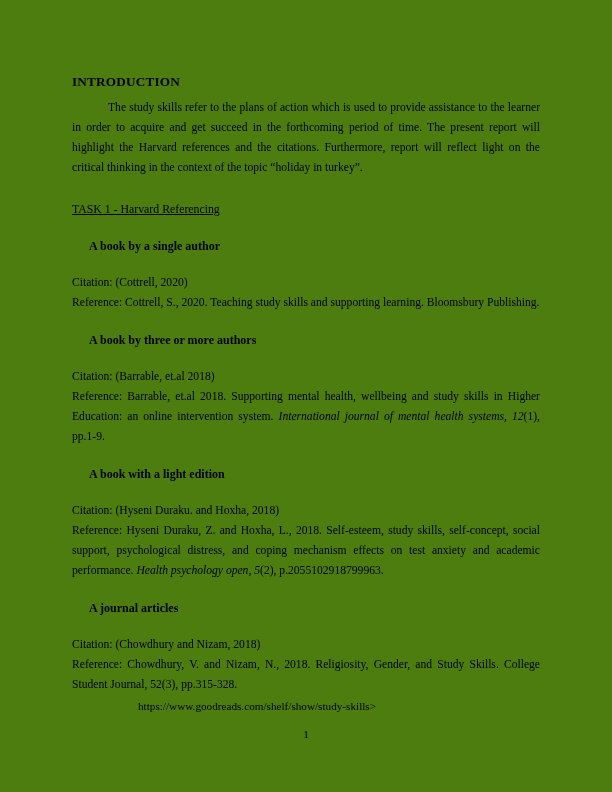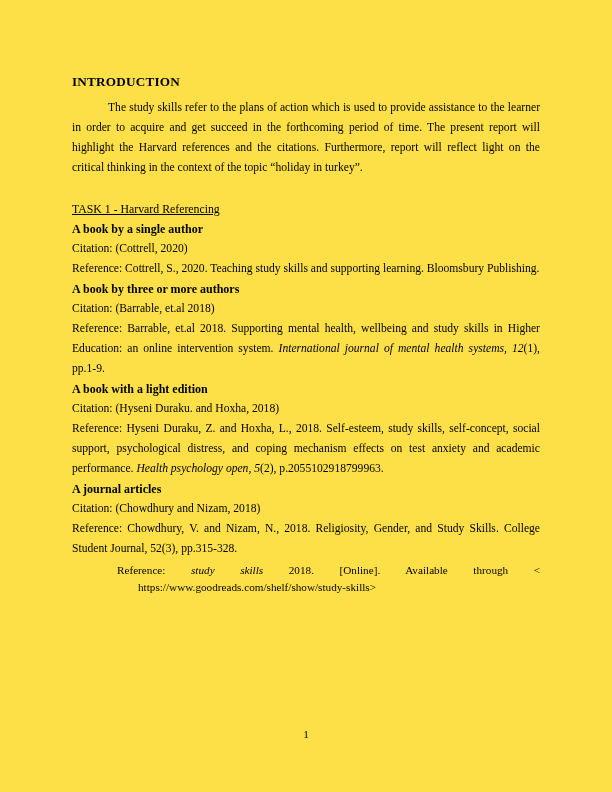--- a/index.html
+++ b/index.html
@@ -4,21 +4,21 @@
 <style>
   html, body {
     margin: 0;
     padding: 0;
     background: #ffffff;
   }
   .page {
     position: relative;
     width: 612px;
     height: 792px;
-    background: #fde047;
+    background: #4d7c0f;
     margin: 0 auto;
     overflow: hidden;
     font-family: "Liberation Serif", "DejaVu Serif", serif;
     color: #000000;
     box-sizing: border-box;
   }
   .content {
     position: absolute;
     left: 72px;
     top: 72px;
@@ -27,21 +27,21 @@
   h1.doc-heading {
     font-size: 13.2px;
     font-weight: bold;
     margin: 0 0 6px 0;
     line-height: 20px;
     letter-spacing: 0.2px;
   }
   h2.sub-heading {
     font-size: 12px;
     font-weight: bold;
-    margin: 0;
+    margin: 17px;
     line-height: 20px;
   }
   .task-label {
     font-size: 11.8px;
     margin: 0;
     line-height: 20px;
     text-decoration: underline;
   }
   p.body-text {
     font-size: 11.6px;
@@ -115,20 +115,19 @@
     <p class="body-text"><span>Reference: Hyseni Duraku, Z. and Hoxha, L., 2018. Self-esteem, study skills, self-concept, social support, psychological distress, and coping mechanism effects on test anxiety and academic performance. </span><span class="italic">Health psychology open, 5</span><span>(2), p.2055102918799963.</span></p>
 
     <h2 class="sub-heading">A journal articles</h2>
     <p class="body-text"> Citation: (Chowdhury and Nizam, 2018)</p>
     <p class="body-text">Reference: Chowdhury, V. and Nizam, N., 2018. Religiosity, Gender, and Study Skills. College Student Journal, 52(3), pp.315-328.</p>
 
 
     <div class="spacer-sm"></div>
 
     <p class="ref-block">
-      <span class="ref-first-line"><span>Reference:</span> <span class="italic">study skills</span> <span>2018.</span> <span>[Online].</span> <span>Available</span> <span>through</span> <span>&lt;</span></span>
       <span class="hang">https://www.goodreads.com/shelf/show/study-skills&gt;</span>
     </p>
 
   </div>
 
   <div class="page-number">1</div>
 </div>
 
 </body></html>

